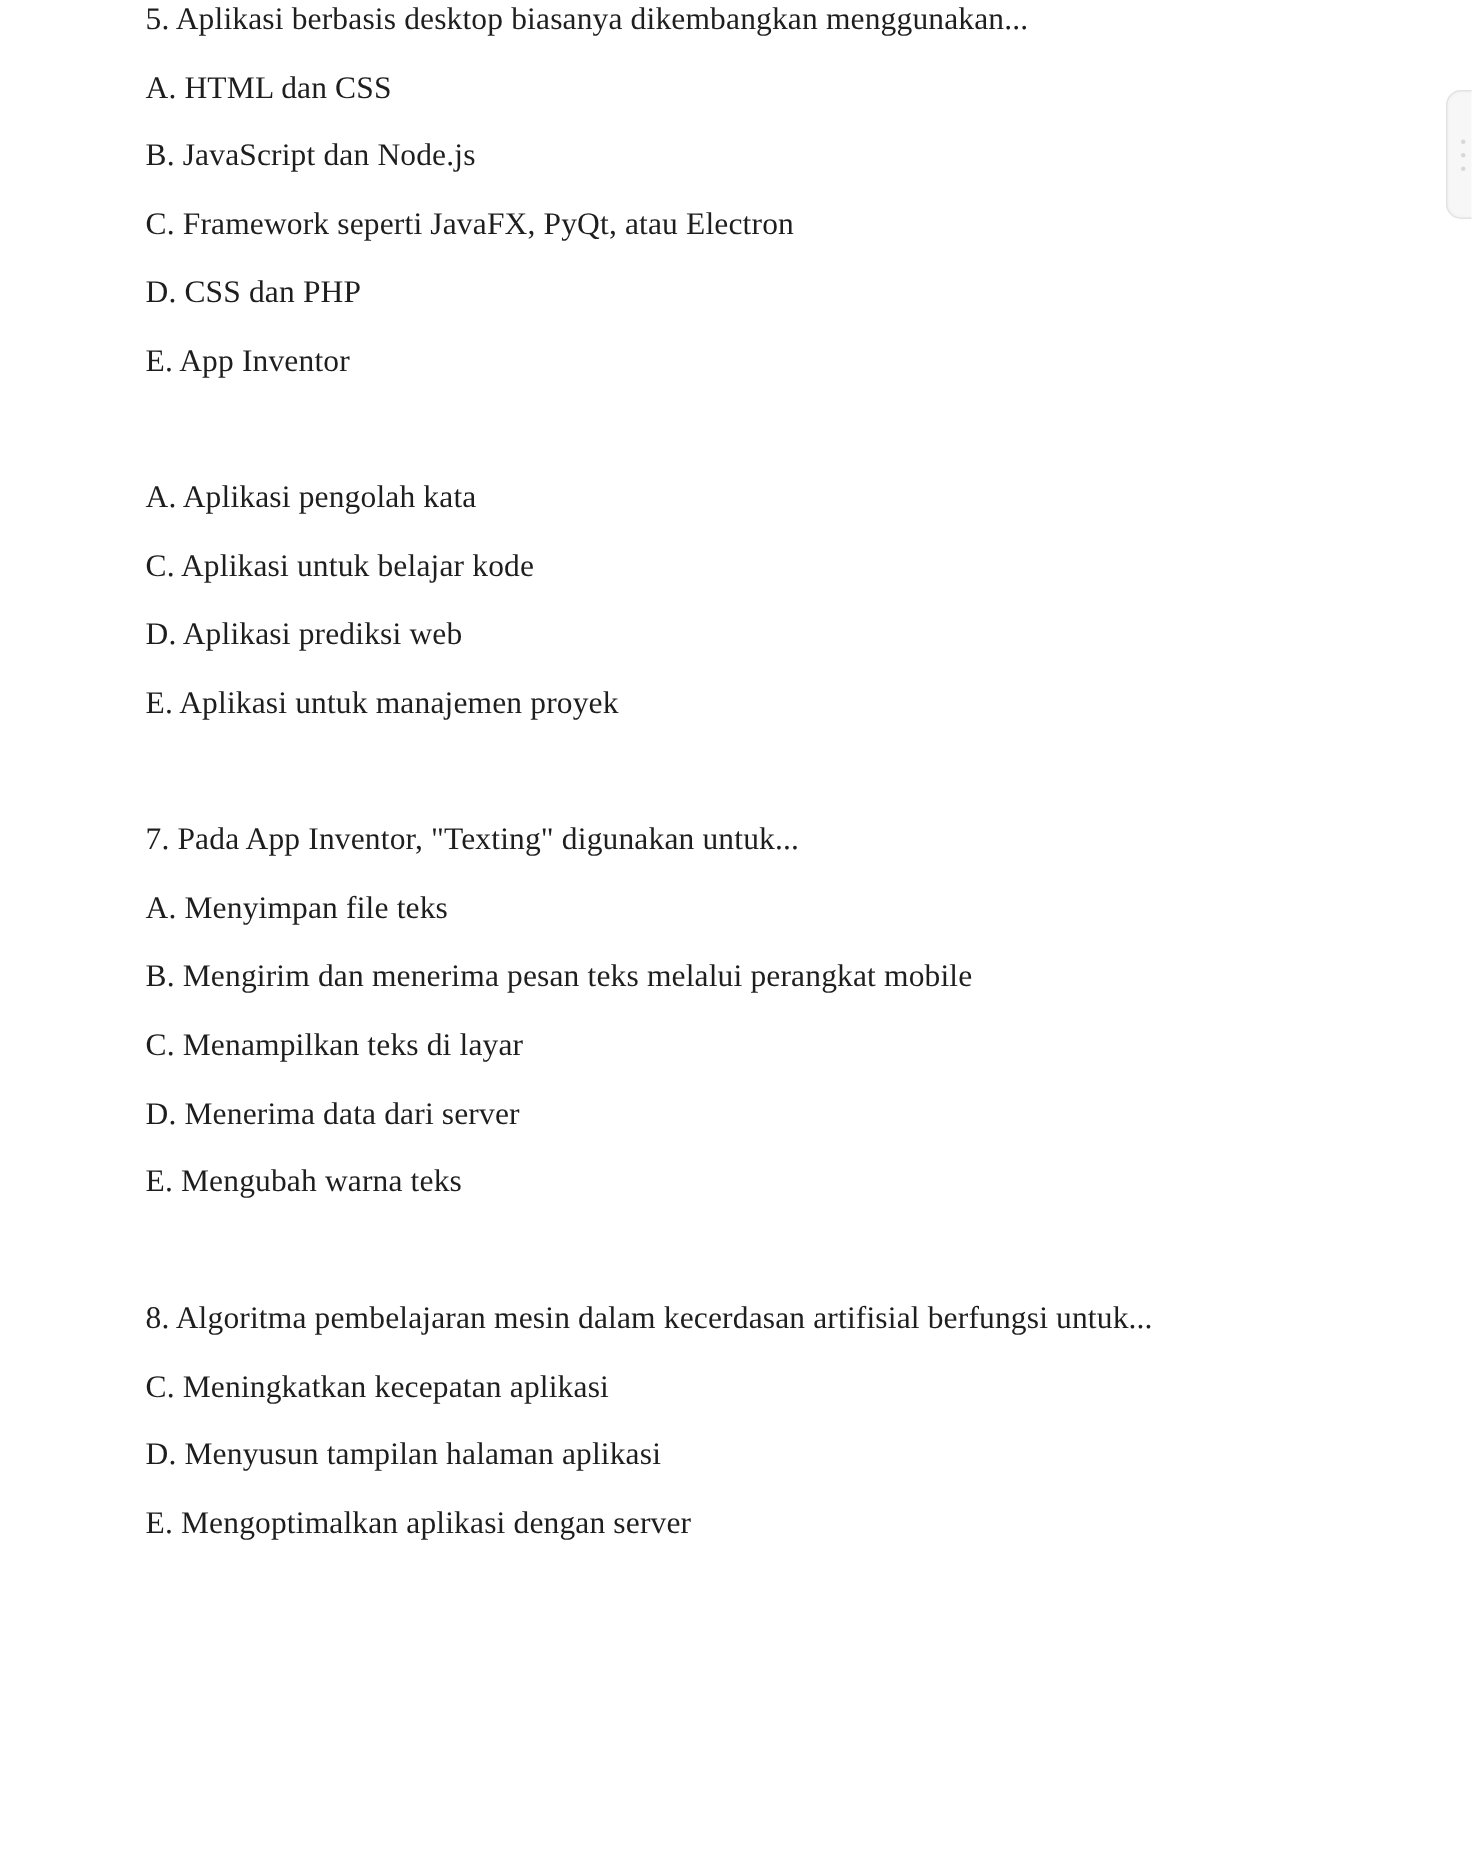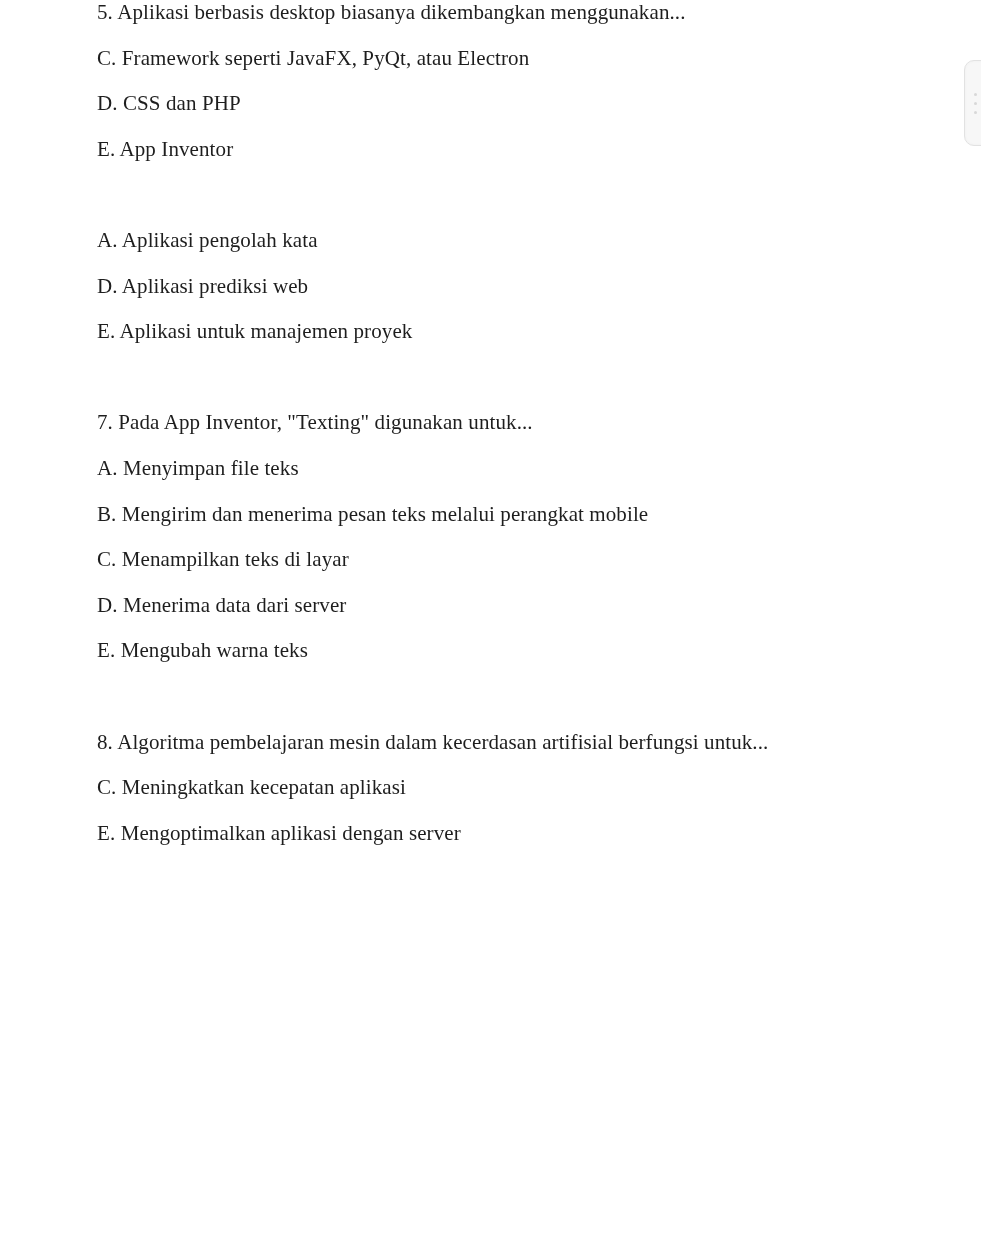--- a/index.html
+++ b/index.html
@@ -54,43 +54,47 @@
   .scroll-thumb .dot.d2 { top: 41px; }
   .scroll-thumb .dot.d3 { top: 50px; }
 </style>
 </head>
 <body>
 
 <main class="doc">
 
   <section class="qblock">
     <p class="line">5. Aplikasi berbasis desktop biasanya dikembangkan menggunakan...</p>
+    <p class="line">A. HTML dan CSS</p>
+    <p class="line">B. JavaScript dan Node.js</p>
     <p class="line">C. Framework seperti JavaFX, PyQt, atau Electron</p>
     <p class="line">D. CSS dan PHP</p>
     <p class="line">E. App Inventor</p>
   </section>
 
   <section class="qblock">
     <p class="line">A. Aplikasi pengolah kata</p>
+    <p class="line">C. Aplikasi untuk belajar kode</p>
     <p class="line">D. Aplikasi prediksi web</p>
     <p class="line">E. Aplikasi untuk manajemen proyek</p>
   </section>
 
   <section class="qblock">
     <p class="line">7. Pada App Inventor, "Texting" digunakan untuk...</p>
     <p class="line">A. Menyimpan file teks</p>
     <p class="line">B. Mengirim dan menerima pesan teks melalui perangkat mobile</p>
     <p class="line">C. Menampilkan teks di layar</p>
     <p class="line">D. Menerima data dari server</p>
     <p class="line">E. Mengubah warna teks</p>
   </section>
 
   <section class="qblock">
     <p class="line">8. Algoritma pembelajaran mesin dalam kecerdasan artifisial berfungsi untuk...</p>
     <p class="line">C. Meningkatkan kecepatan aplikasi</p>
+    <p class="line">D. Menyusun tampilan halaman aplikasi</p>
     <p class="line">E. Mengoptimalkan aplikasi dengan server</p>
   </section>
 
 </main>
 
 <div class="scroll-thumb">
   <span class="dot d1"></span>
   <span class="dot d2"></span>
   <span class="dot d3"></span>
 </div>

